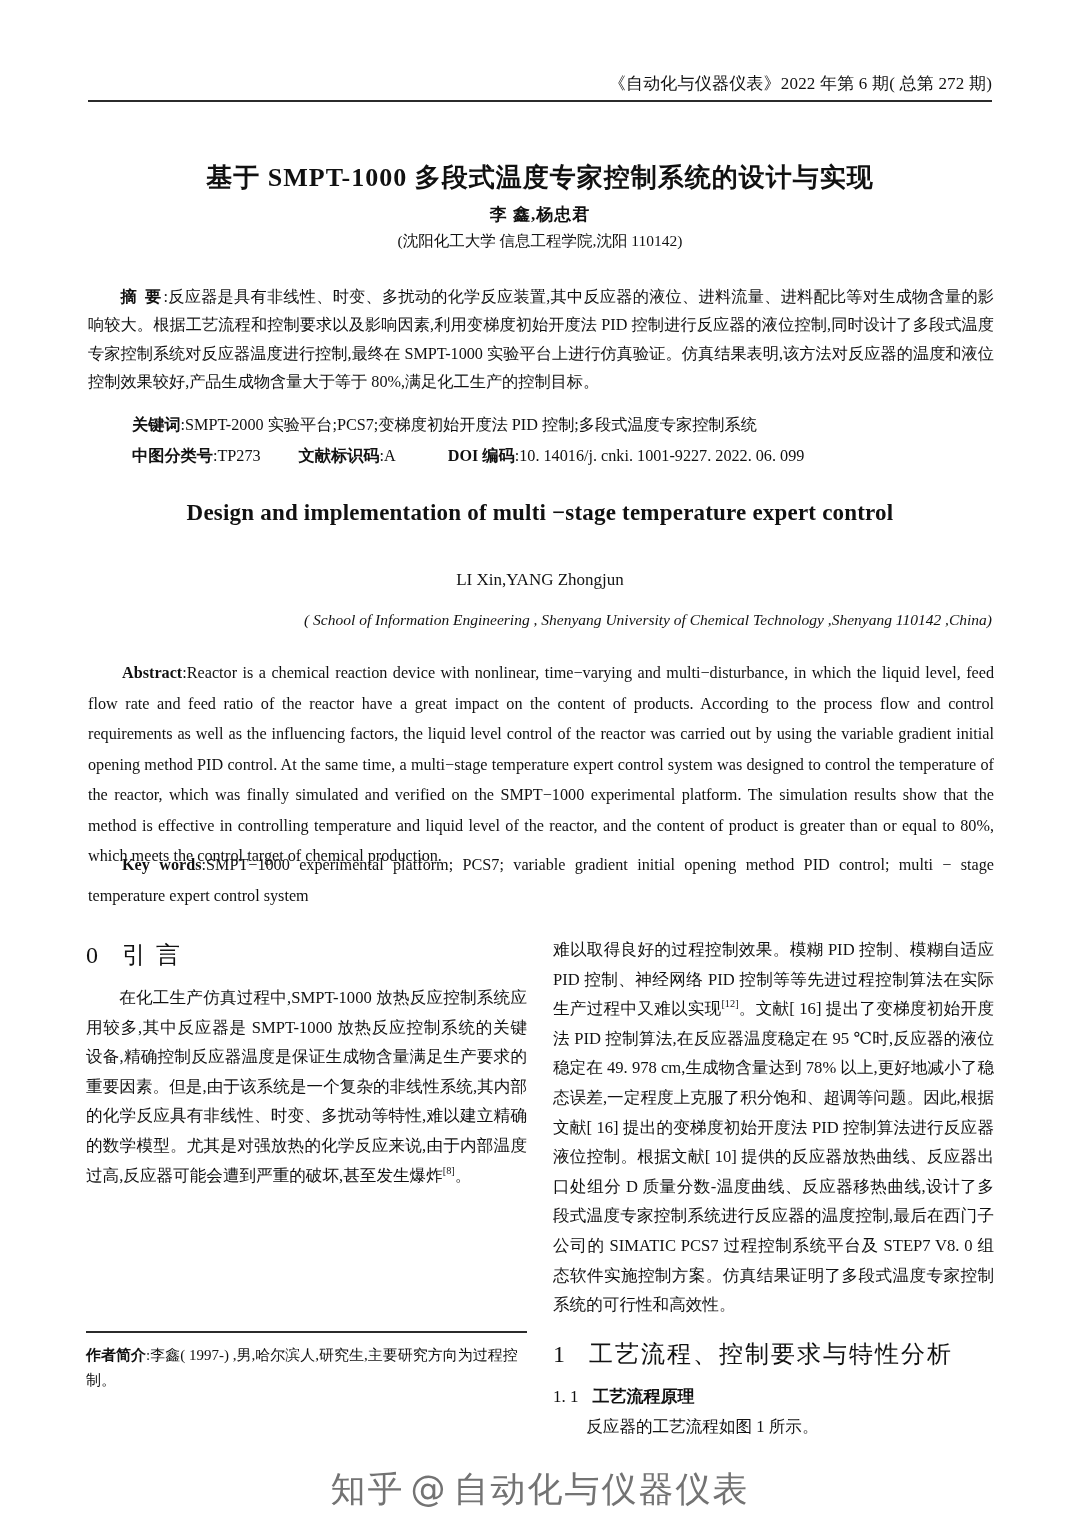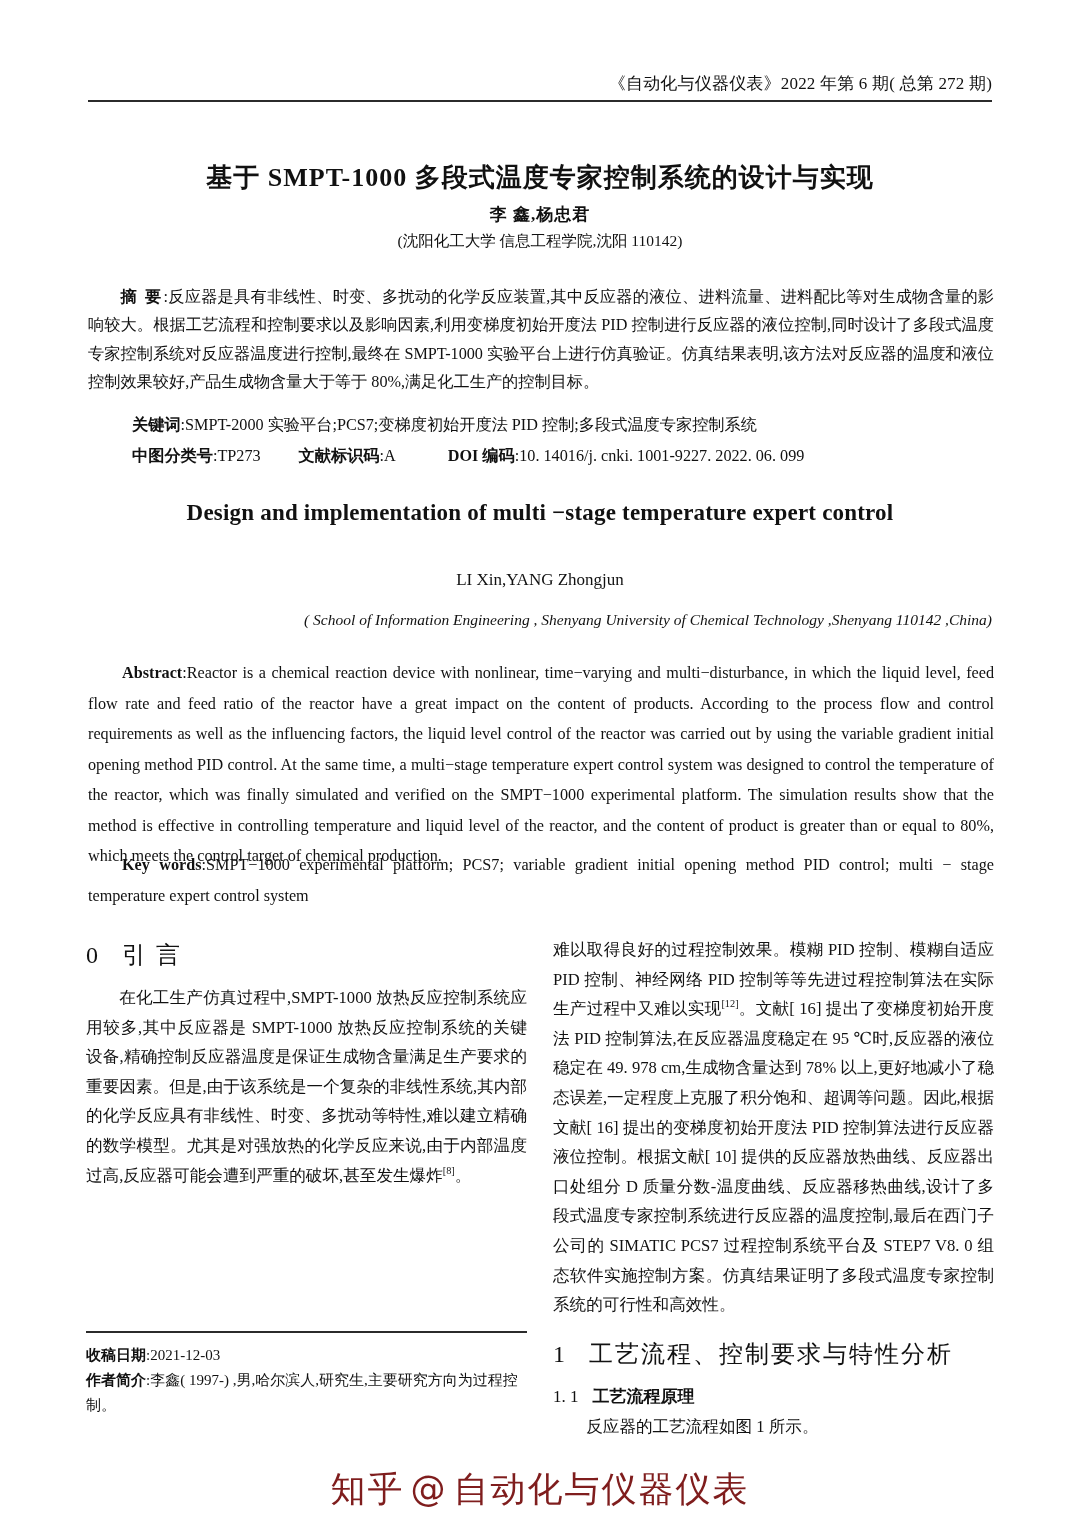--- a/index.html
+++ b/index.html
@@ -236,21 +236,21 @@
   }
 
   
   .watermark {
     position: absolute;
     top: 1466px;
     left: 0;
     width: 1080px;
     text-align: center;
     font-size: 35px;
-    color: #7f1d1d;
+    color: #737373;
     letter-spacing: 2px;
     font-family: "DejaVu Sans", "Liberation Sans", sans-serif;
     user-select: none;
   }
   .watermark .wm-at { margin: 0 6px; }
 </style>
 </head>
 <body>
 
 <div class="page">
@@ -301,21 +301,20 @@
       <span class="num">1</span><span>工艺流程、控制要求与特性分析</span>
     </div>
     <div class="h2">
       <span class="num">1. 1</span><span>工艺流程原理</span>
     </div>
     <p class="p">反应器的工艺流程如图 1 所示。</p>
   </div>
 
   <div class="foot-rule"></div>
   <div class="footnote">
-    <div><span class="lbl">收稿日期</span><span>:2021-12-03</span></div>
     <div><span class="lbl">作者简介</span><span>:李鑫( 1997-) ,男,哈尔滨人,研究生,主要研究方向为过程控制。</span></div>
   </div>
 
   <div class="pagenum">· 99 ·</div>
 
   <div class="watermark">
     <span>知乎</span><span class="wm-at">@</span><span>自动化与仪器仪表</span>
   </div>
 
 </div>

